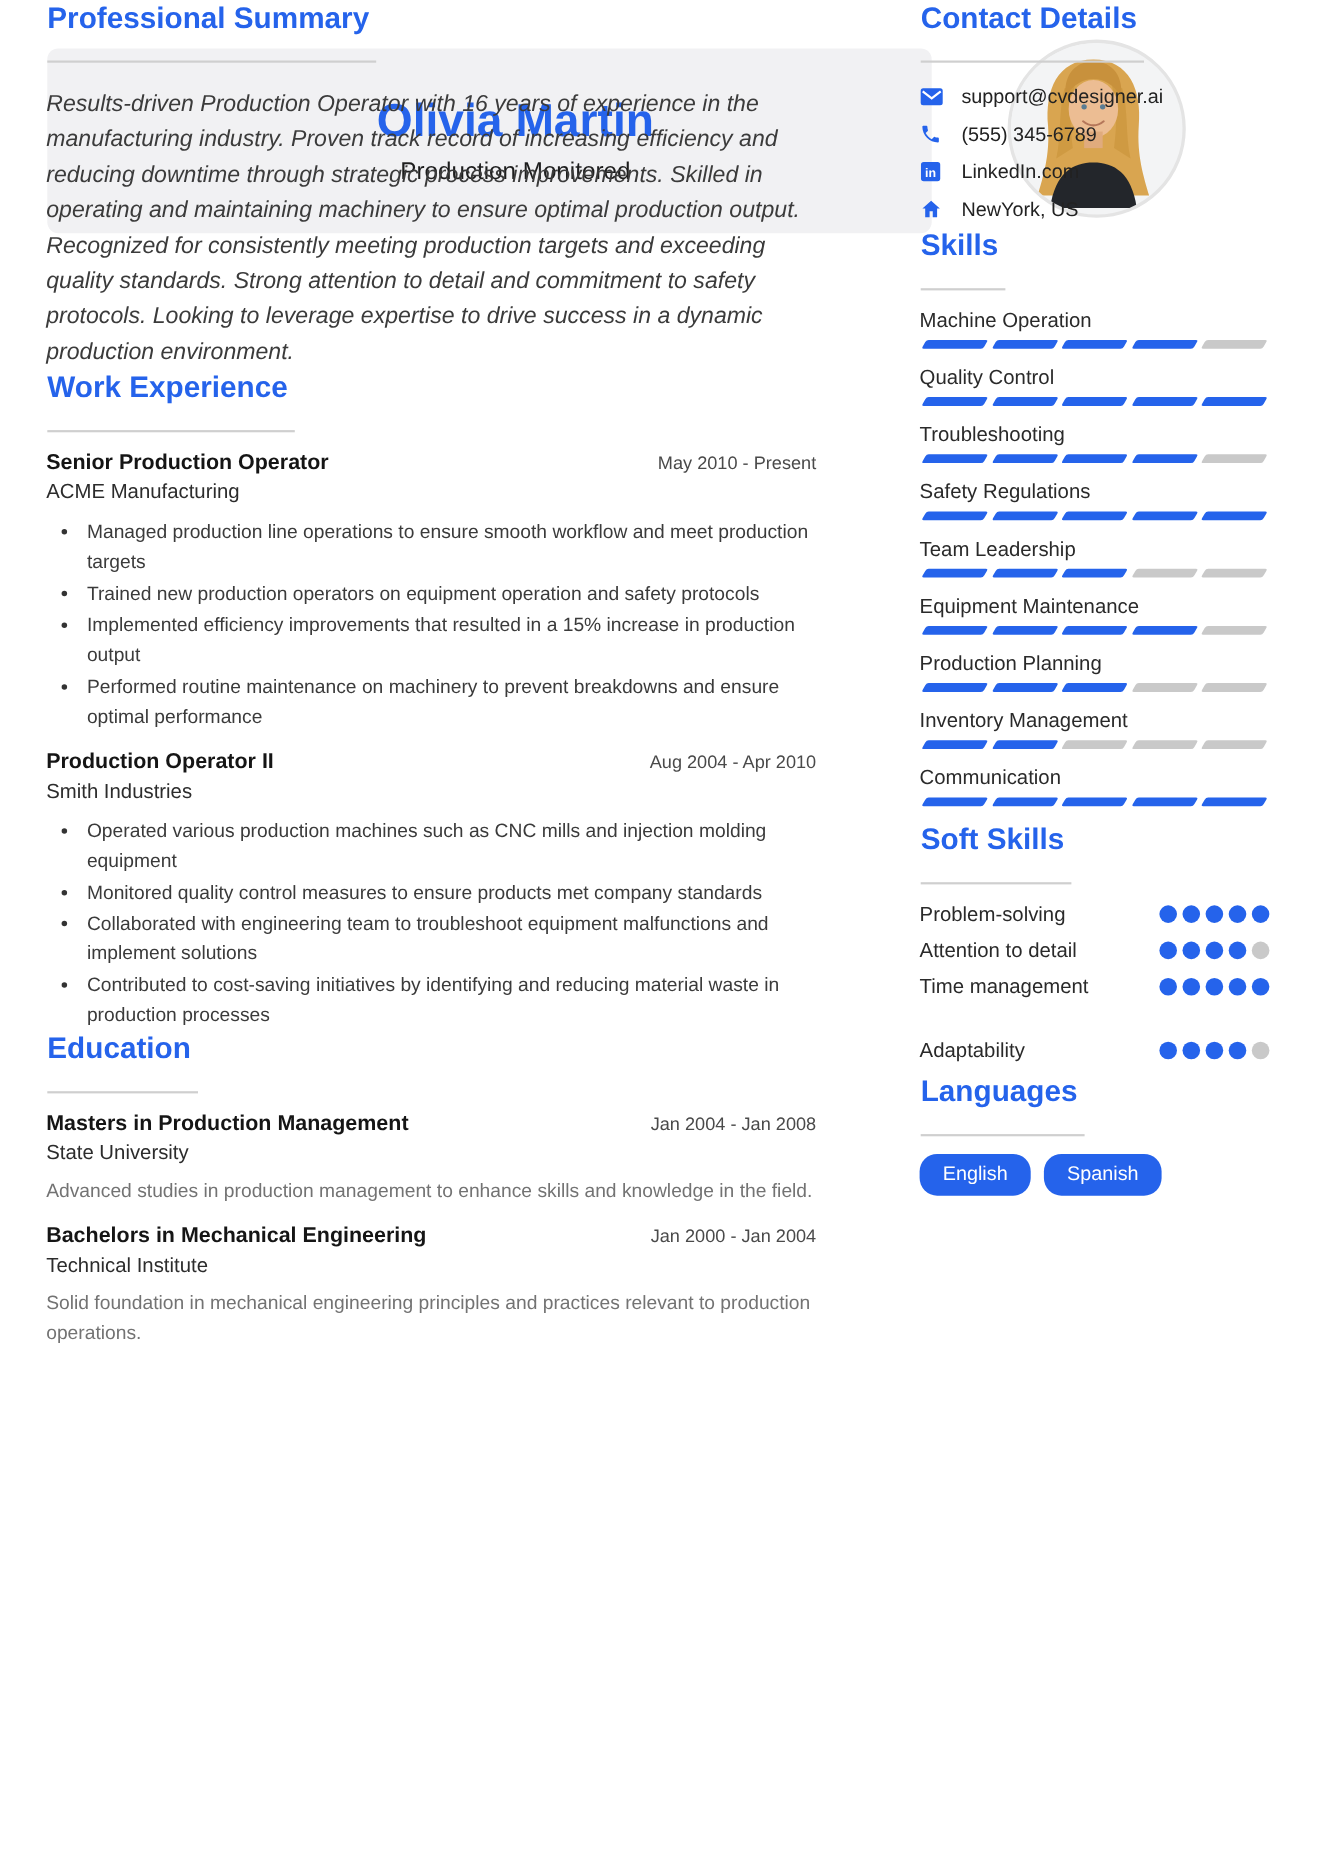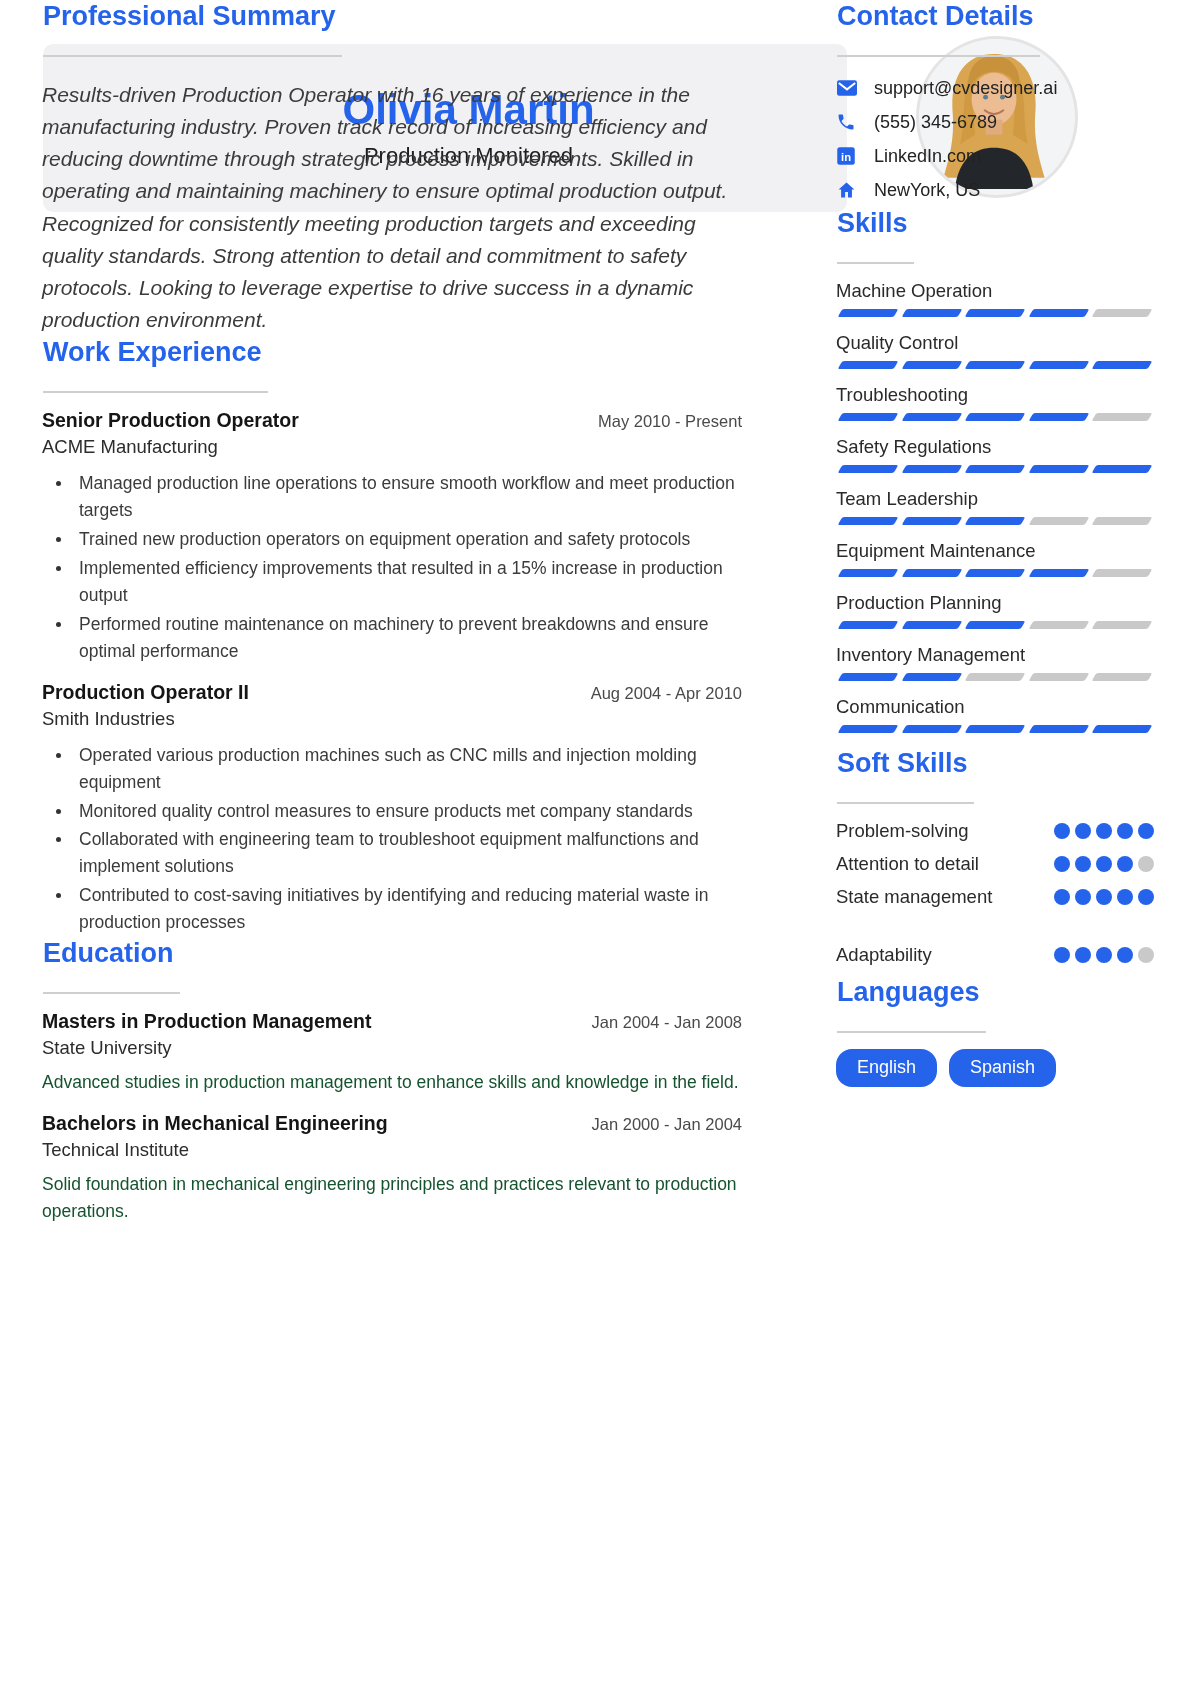--- a/index.html
+++ b/index.html
@@ -29,21 +29,21 @@
   .item-title{font-size:19.5px;font-weight:700;color:#151515;}
   .item-date{font-size:16.5px;color:#4a4a4a;white-space:nowrap;}
   .item-sub{font-size:18.5px;color:#2c2c2c;margin-top:4px;}
   .bullets{list-style:none;margin:12px 0 0;padding:0;}
   .bullet{position:relative;padding-left:37px;font-size:17.5px;line-height:1.54;color:#3b3b3b;margin-bottom:2px;}
   .bullet::before{content:"";position:absolute;left:14px;top:11px;width:5px;height:5px;border-radius:50%;background:#333;}
 
   .m-edu{margin-top:44px;}
   #edu{margin-top:4px;}
   .edu-item{margin-top:16px;}
-  .edu-desc{margin:10px 0 0;font-size:17.5px;line-height:1.53;color:#14532d;}
+  .edu-desc{margin:10px 0 0;font-size:17.5px;line-height:1.53;color:#737373;}
 
   .m-contact{margin-top:244px;}
   .contact-list{margin-top:14px;}
   .c-row{display:flex;align-items:center;height:34px;}
   .c-icon{width:26px;height:22px;margin-right:12px;display:flex;align-items:center;}
   .c-text{font-size:18px;color:#222;}
 
   .m-skills{margin-top:46px;}
   .skills-list{margin-top:16px;}
   .skill{margin-bottom:15px;}
@@ -295,21 +295,21 @@
           <span class="s-name">Attention to detail</span>
           <span class="dots">
             <span class="dot fill"></span>
             <span class="dot fill"></span>
             <span class="dot fill"></span>
             <span class="dot fill"></span>
             <span class="dot"></span>
           </span>
         </div>
         <div class="s-row">
-          <span class="s-name">State management</span>
+          <span class="s-name">Time management</span>
           <span class="dots">
             <span class="dot fill"></span>
             <span class="dot fill"></span>
             <span class="dot fill"></span>
             <span class="dot fill"></span>
             <span class="dot fill"></span>
           </span>
         </div>
         <div class="s-row">
           <span class="s-name">Adaptability</span>

